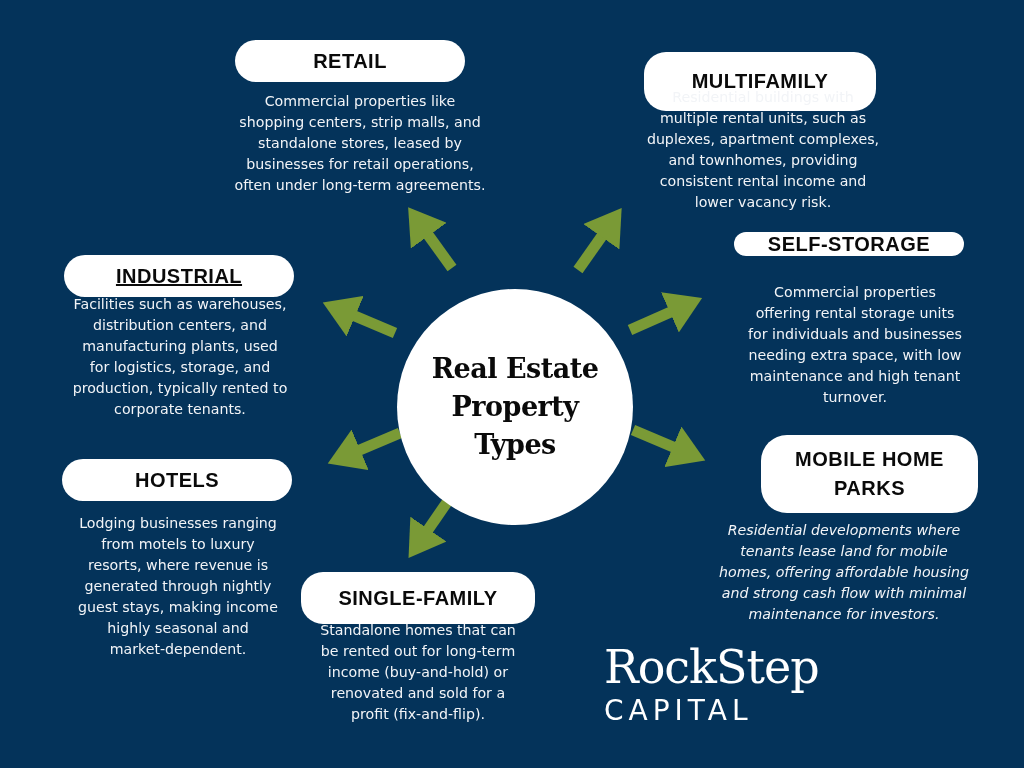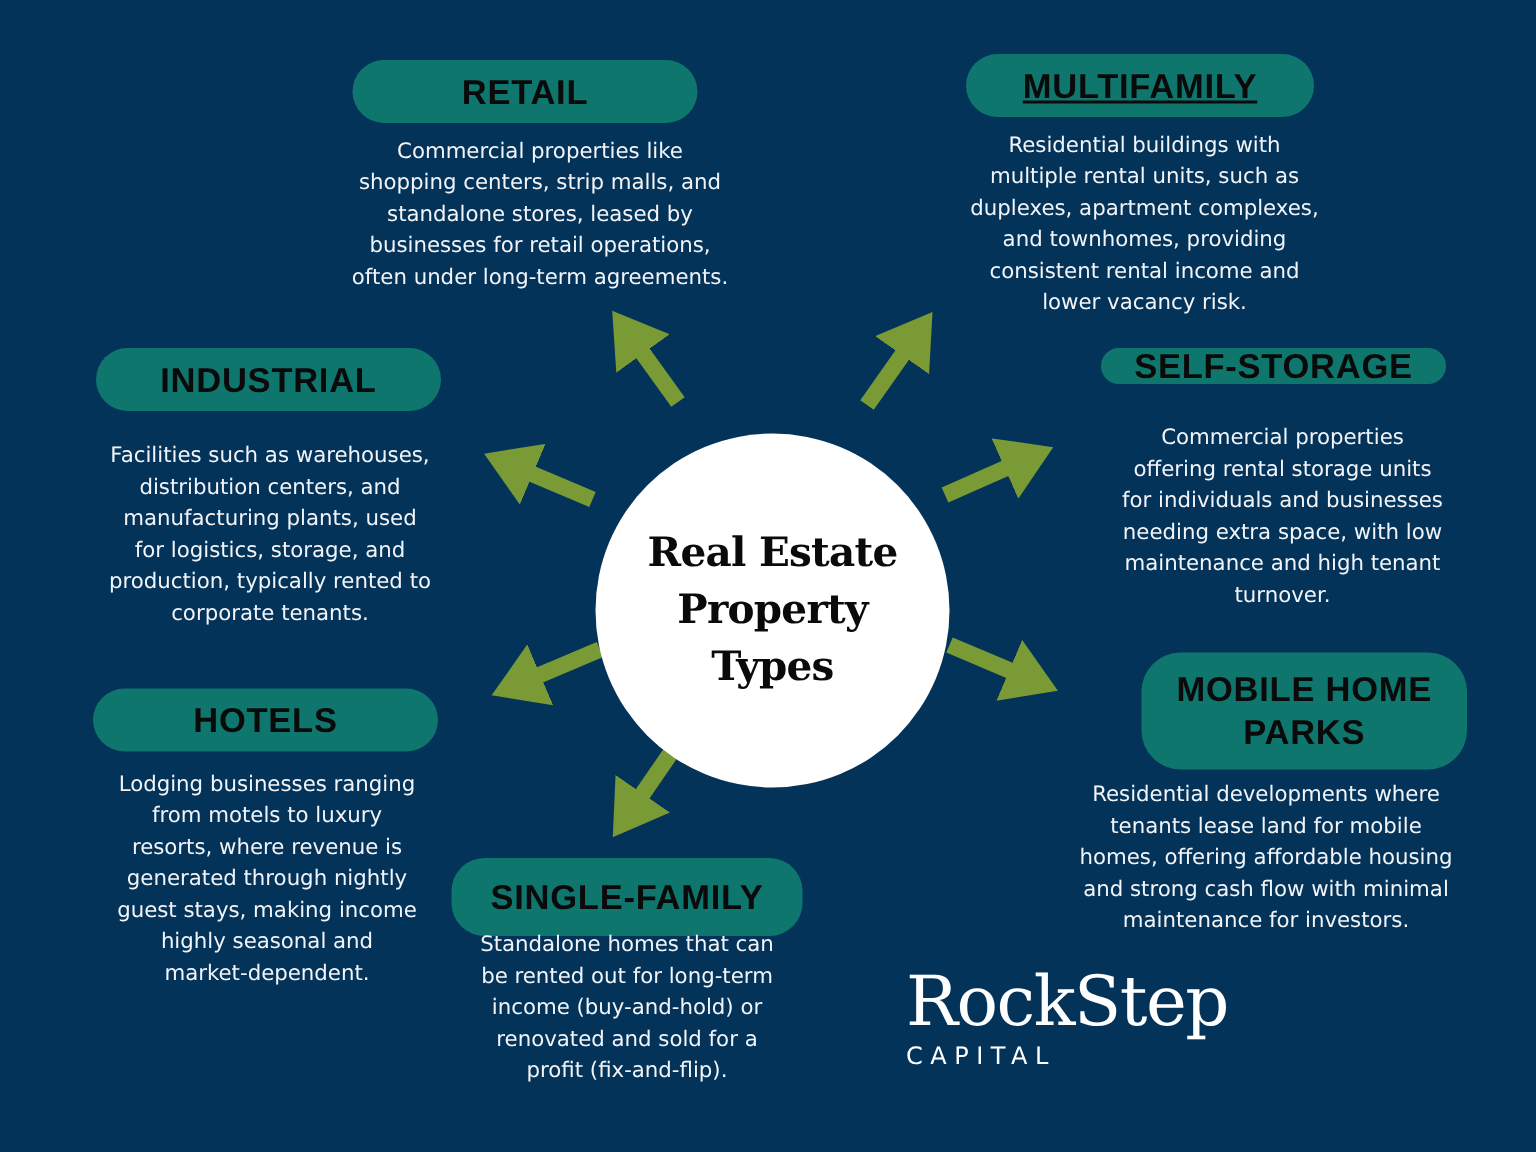--- a/index.html
+++ b/index.html
@@ -4,28 +4,28 @@
 <style>
   html, body { margin: 0; padding: 0; }
   body {
     width: 1024px; height: 768px; overflow: hidden;
     background: #04335a;
     position: relative;
     font-family: "DejaVu Sans", sans-serif;
   }
   .pill {
     position: absolute;
-    background: #0f766e;
+    background: #ffffff;
     border-radius: 22px;
     display: flex; align-items: center; justify-content: center;
     text-align: center;
     color: #0a0a0a;
     font-family: "Liberation Sans", sans-serif;
     font-weight: bold;
-    font-size: 23px;
+    font-size: 20px;
     letter-spacing: 0.5px;
     line-height: 29px;
     box-sizing: border-box;
   }
   .desc {
     position: absolute;
     color: #f2f4f7;
     font-family: "DejaVu Sans", sans-serif;
     font-size: 14.2px;
     line-height: 21px;
@@ -57,21 +57,21 @@
     color: #ffffff;
     flex-direction: column;
   }
   .logo-main {
     font-family: "DejaVu Serif", serif;
     font-size: 46px;
     letter-spacing: -1px;
   }
   .logo-sub {
     font-family: "DejaVu Sans", sans-serif;
-    font-size: 16px;
+    font-size: 28px;
     letter-spacing: 5px;
     margin-left: 10px;
   }
 </style>
 </head>
 <body>
 
 <svg class="arrows" width="1024" height="768" viewBox="0 0 1024 768">
   <defs>
     <marker id="ah" markerWidth="4" markerHeight="4" refX="1.2" refY="2" orient="auto" markerUnits="strokeWidth">
@@ -97,31 +97,31 @@
 
 <div class="pill" style="left:235px; top:40px; width:230px; height:42px;">
   <span>RETAIL</span>
 </div>
 <div class="desc" style="left:205px; top:91px; width:310px;">Commercial properties like
 shopping centers, strip malls, and
 standalone stores, leased by
 businesses for retail operations,
 often under long-term agreements.</div>
 
-<div class="pill" style="left:644px; top:36px; width:232px; height:42px;text-decoration:underline;">
+<div class="pill" style="left:644px; top:52px; width:232px; height:59px;">
   <span>MULTIFAMILY</span>
 </div>
 <div class="desc" style="left:615px; top:87px; width:296px;">Residential buildings with
 multiple rental units, such as
 duplexes, apartment complexes,
 and townhomes, providing
 consistent rental income and
 lower vacancy risk.</div>
 
-<div class="pill" style="left:64px; top:232px; width:230px; height:42px;">
+<div class="pill" style="left:64px; top:255px; width:230px; height:42px;text-decoration:underline;">
   <span>INDUSTRIAL</span>
 </div>
 <div class="desc" style="left:30px; top:294px; width:300px;">Facilities such as warehouses,
 distribution centers, and
 manufacturing plants, used
 for logistics, storage, and
 production, typically rented to
 corporate tenants.</div>
 
 <div class="pill" style="left:734px; top:232px; width:230px; height:24px;">
@@ -142,21 +142,21 @@
 resorts, where revenue is
 generated through nightly
 guest stays, making income
 highly seasonal and
 market-dependent.</div>
 
 <div class="pill" style="left:761px; top:435px; width:217px; height:78px; white-space:pre-line; border-radius:26px;">
   <span>MOBILE HOME
 PARKS</span>
 </div>
-<div class="desc" style="left:694px; top:520px; width:300px;">Residential developments where
+<div class="desc" style="left:694px; top:520px; width:300px;font-style:italic;">Residential developments where
 tenants lease land for mobile
 homes, offering affordable housing
 and strong cash flow with minimal
 maintenance for investors.</div>
 
 <div class="pill" style="left:301px; top:572px; width:234px; height:52px;">
   <span>SINGLE-FAMILY</span>
 </div>
 <div class="desc" style="left:282px; top:620px; width:272px;">Standalone homes that can
 be rented out for long-term

